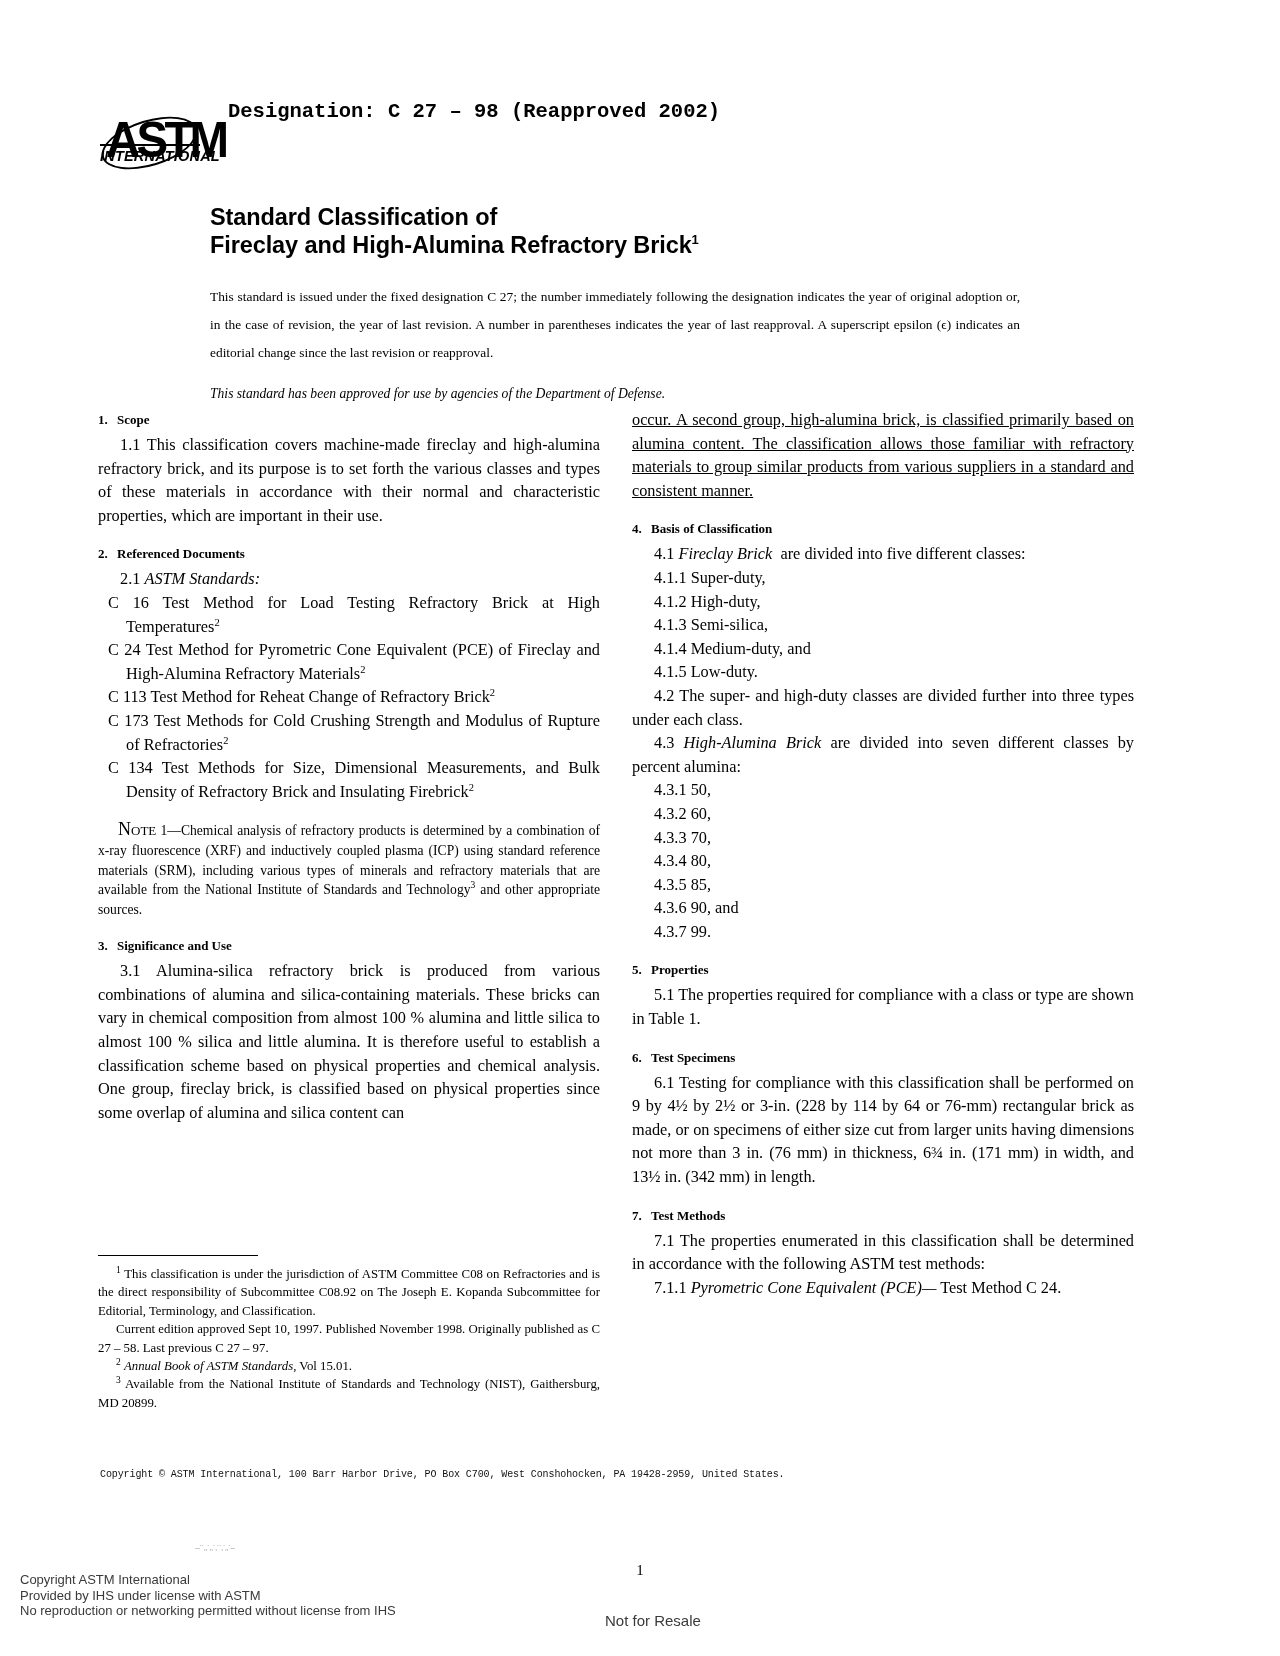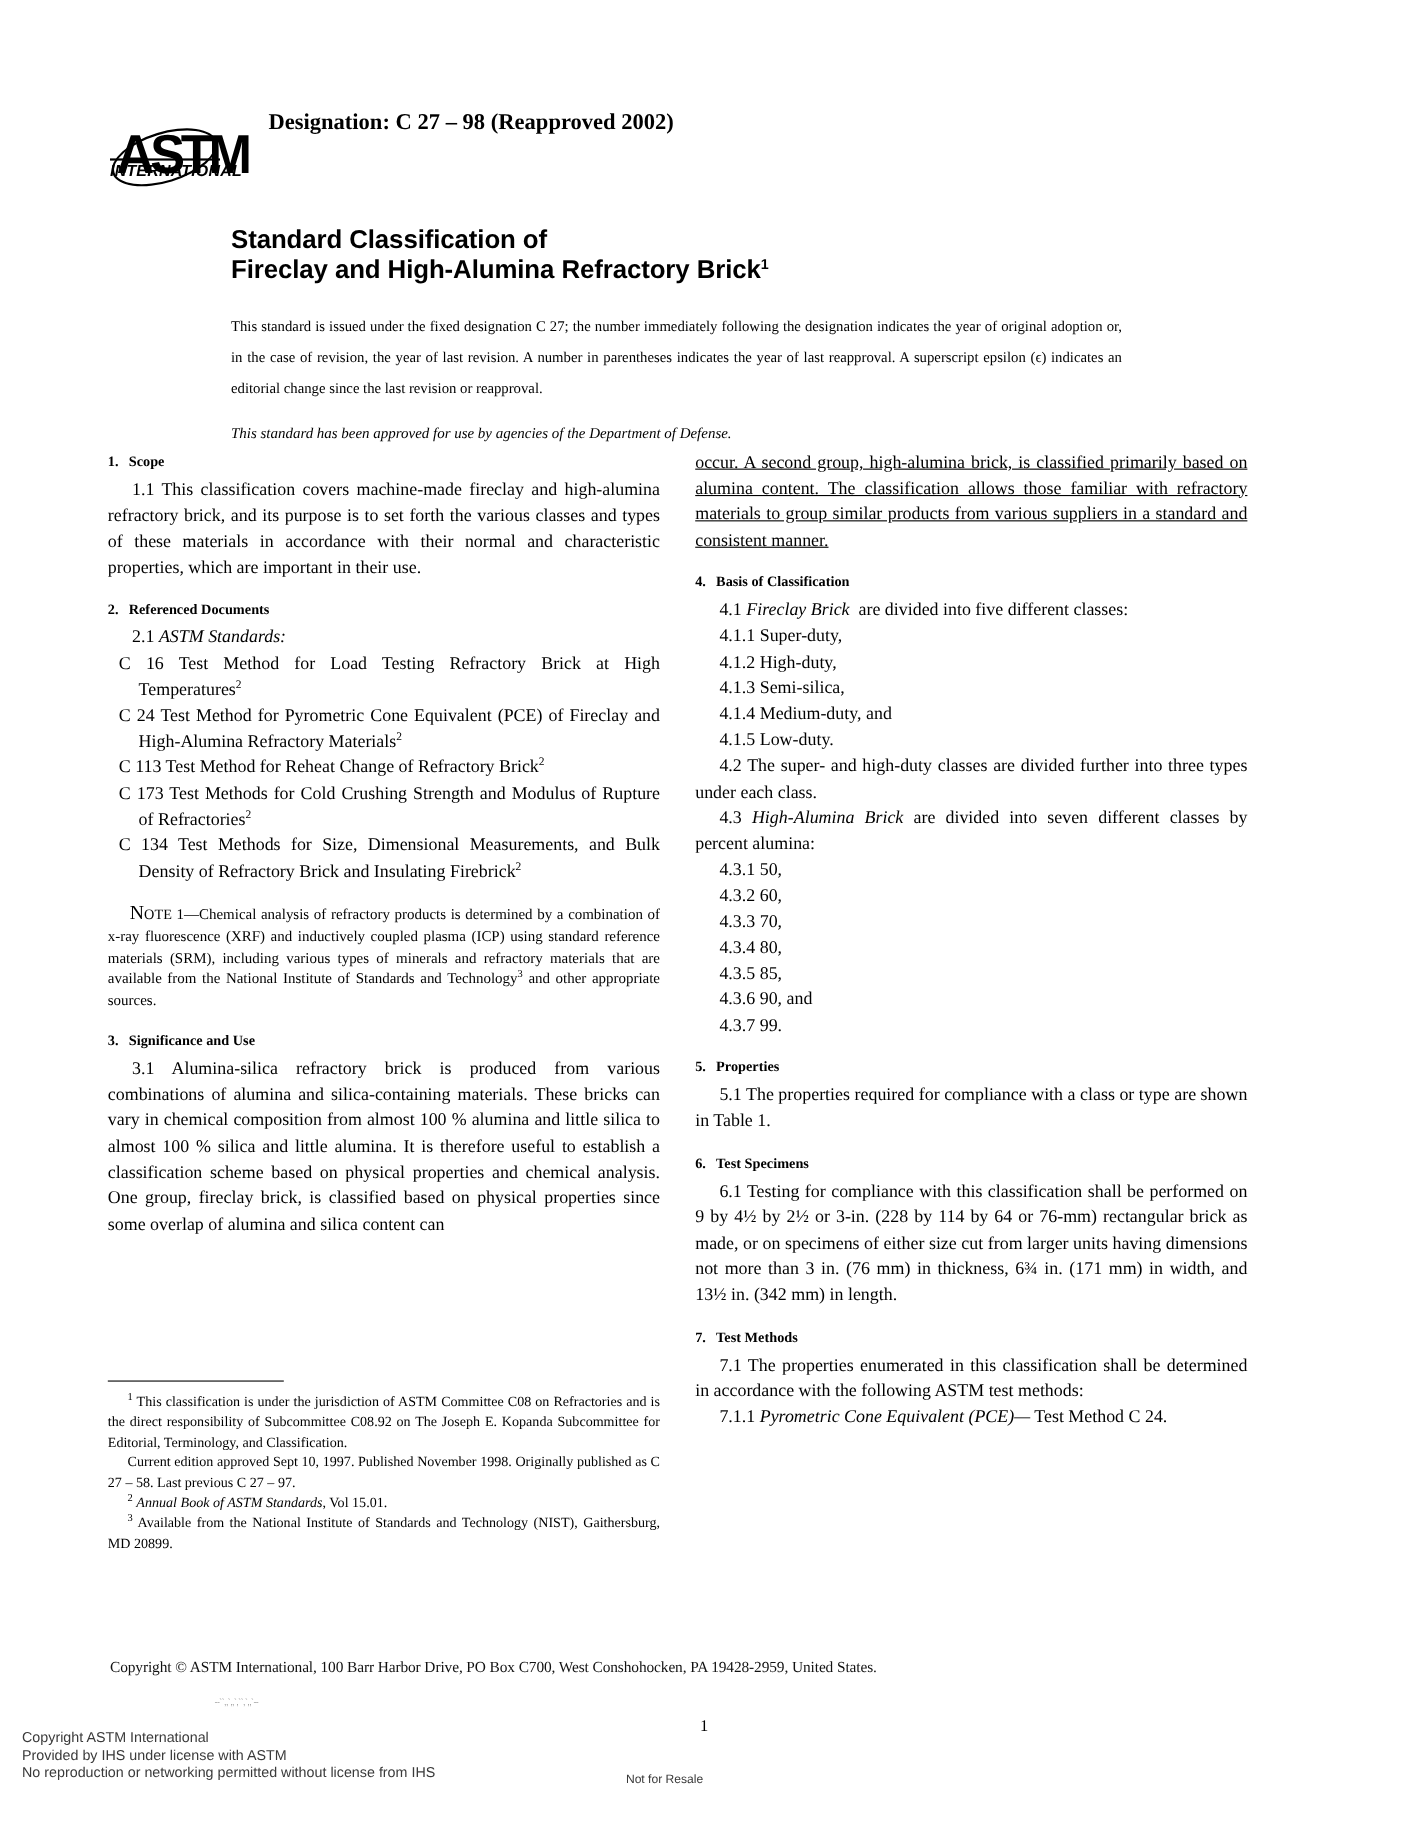--- a/index.html
+++ b/index.html
@@ -75,23 +75,23 @@
     font-size: 14.5px;
     letter-spacing: 0.2px;
     border-top: 2.5px solid #000;
     padding-top: 2px;
     width: 100px;
     text-align: center;
     box-sizing: border-box;
   }
   .designation {
     position: absolute;
-    left: 144px;
+    left: 128px;
     top: 16px;
-    font-family: Liberation Serif, serif;
+    font-family: Liberation Mono, monospace;
     font-weight: bold;
     font-size: 20.5px;
     letter-spacing: 0px;
     white-space: nowrap;
   }
 
   
   .title-block {
     position: absolute;
     left: 210px;
@@ -204,23 +204,23 @@
     text-indent: 18px;
     text-align: justify;
   }
   .fn-p sup { font-size: 9.5px; vertical-align: super; line-height: 0; }
   .fn-p i { font-style: italic; }
 
   
   .copyright-line {
     position: absolute;
     left: 100px;
-    top: 1509px;
-    font-family: Liberation Serif, serif;
-    font-size: 14px;
+    top: 1469px;
+    font-family: Liberation Mono, monospace;
+    font-size: 10px;
     color: #111;
     letter-spacing: -0.1px;
   }
 
   
   .page-number {
     position: absolute;
     left: 0;
     top: 1562px;
     width: 1280px;
@@ -233,24 +233,24 @@
     position: absolute;
     left: 20px;
     top: 1572px;
     font-family: "Liberation Sans", sans-serif;
     font-size: 13px;
     line-height: 15.5px;
     color: #3a3a3a;
   }
   .not-for-resale {
     position: absolute;
-    left: 569px;
+    left: 605px;
     top: 1612px;
     font-family: "Liberation Sans", sans-serif;
-    font-size: 11px;
+    font-size: 15px;
     color: #3a3a3a;
   }
   .smudge {
     position: absolute;
     left: 195px;
     top: 1543px;
     width: 90px;
     height: 9px;
     color: #9a9a9a;
     font-family: "Liberation Sans", sans-serif;

